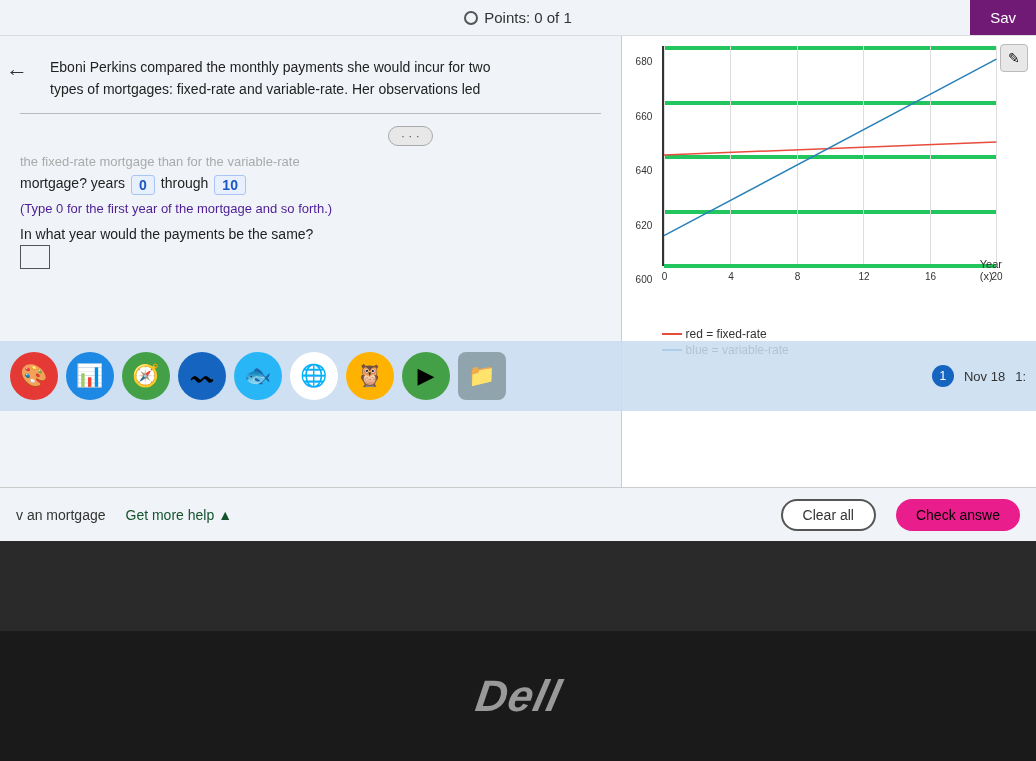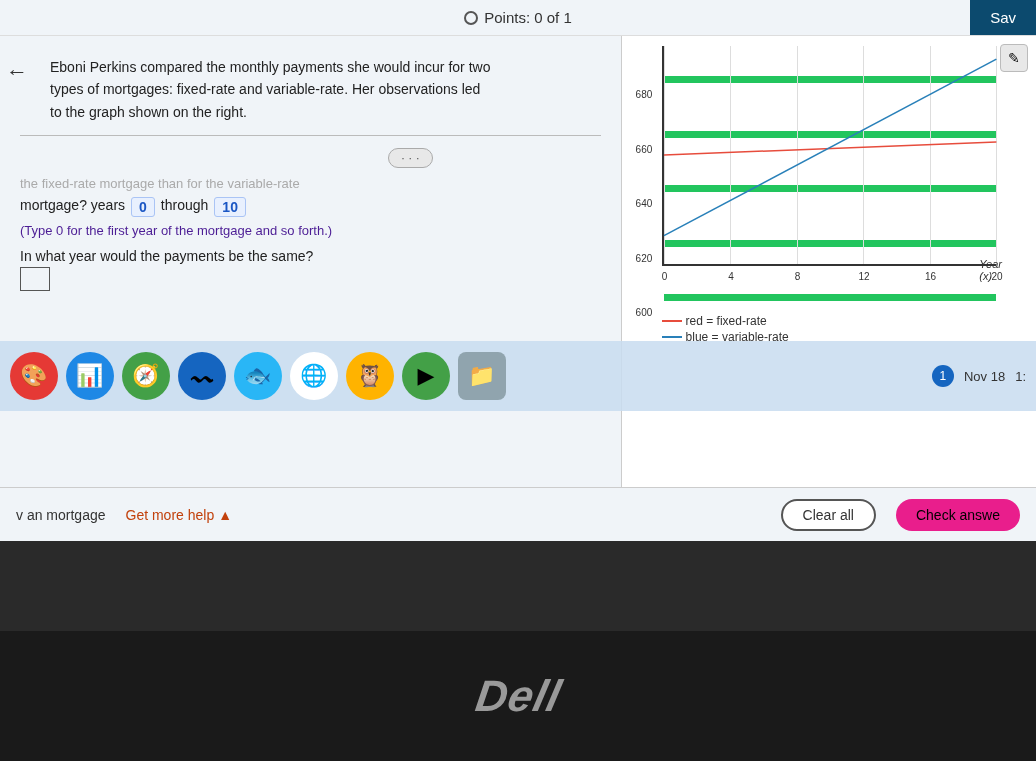--- a/index.html
+++ b/index.html
@@ -51,21 +51,21 @@
       border-radius: 50%;
       border: 2px solid #555;
       display: inline-block;
     }
 
     .save-btn {
       position: absolute;
       right: 0;
       top: 0;
       bottom: 0;
-      background: #0c4a6e;
+      background: #701a75;
       color: white;
       border: none;
       padding: 0 20px;
       font-size: 15px;
       cursor: pointer;
     }
 
     
     .main-content {
       display: flex;
@@ -181,22 +181,21 @@
       border-left: 2px solid #333;
       border-bottom: 2px solid #333;
       background: white;
     }
 
     
     .grid-line-h {
       position: absolute;
       left: 0;
       right: 0;
-      border-top: 7px solid #22c55e;
-      margin-top: 30px;
+      border-top: 4px solid #22c55e;
     }
 
     .grid-line-v {
       position: absolute;
       top: 0;
       bottom: 0;
       border-left: 1px solid #ddd;
     }
 
     .y-label {
@@ -214,25 +213,24 @@
       color: #333;
       transform: translateX(-50%);
     }
 
     .axis-title {
       position: absolute;
       right: -5px;
       bottom: -18px;
       font-size: 11px;
       color: #333;
-      font-style: italic;
     }
 
     .legend {
-      margin-top: 8px;
+      margin-top: 21px;
       font-size: 12px;
       color: #333;
       margin-left: 30px;
     }
 
     .legend-item {
       display: flex;
       align-items: center;
       gap: 4px;
       margin-bottom: 2px;
@@ -281,21 +279,21 @@
 
     .example-link {
       font-size: 14px;
       color: #333;
       cursor: pointer;
       text-decoration: none;
     }
 
     .help-link {
       font-size: 14px;
-      color: #c2410c;
+      color: #14532d;
       cursor: pointer;
       text-decoration: none;
       display: flex;
       align-items: center;
       gap: 4px;
     }
 
     .spacer { flex: 1; }
 
     .clear-all-btn {
@@ -429,23 +427,20 @@
 
     <div class="left-panel">
       <div class="back-arrow">←</div>
       
       <div class="question-text">
         <p>
           <span>Eboni Perkins compared the monthly payments she would incur for two</span>
         </p>
         <p>
           <span>types of mortgages: fixed-rate and variable-rate. Her observations led</span>
-        </p>
-        <p>
-          <span>to the graph shown on the right.</span>
         </p>
       </div>
 
       <hr class="divider">
 
       <div style="text-align:center; margin-bottom:8px;">
         <span class="expand-btn">· · ·</span>
       </div>
 
       <div class="faded-text">the fixed-rate mortgage than for the variable-rate</div>

